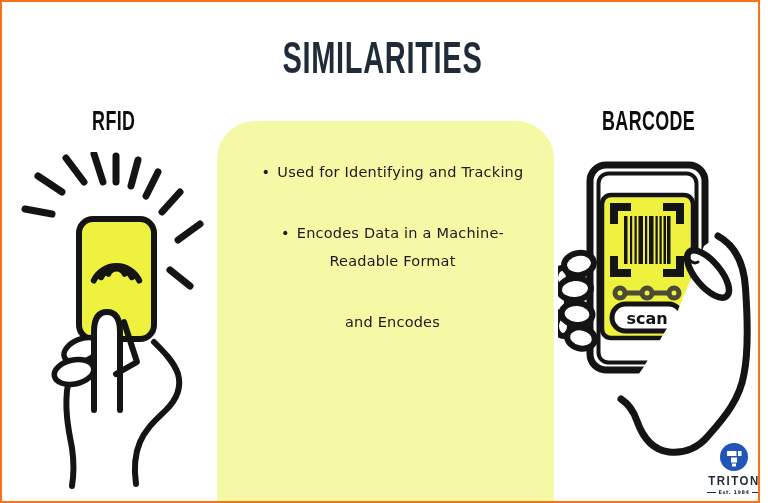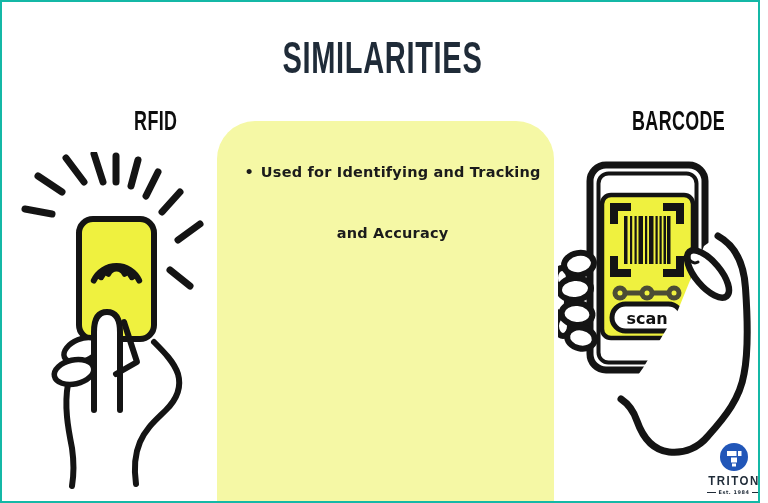--- a/index.html
+++ b/index.html
@@ -1,37 +1,37 @@
 <!DOCTYPE html>
 <html><head>
 <meta charset="utf-8">
 <style>
   html,body{margin:0;padding:0;background:#ffffff;}
   .stage{position:relative;width:768px;height:503px;background:#ffffff;overflow:hidden;
          font-family:"DejaVu Sans",sans-serif;}
   .frame{position:absolute;left:0;top:0;width:760px;height:503px;box-sizing:border-box;
-         border:2px solid #14b8a6;background:#ffffff;overflow:hidden;}
+         border:2px solid #f97316;background:#ffffff;overflow:hidden;}
 
   
   .title-wrap{position:absolute;left:0;top:34px;width:760px;text-align:center;}
   .title{display:inline-block;font-family:"Liberation Sans",sans-serif;font-weight:bold;
          font-size:44px;line-height:1.0;color:#1f2b38;letter-spacing:1px;
          transform:scaleX(0.66);transform-origin:center;white-space:nowrap;}
-  .side-label-wrap{position:absolute;top:105px;width:150px;text-align:right;}
+  .side-label-wrap{position:absolute;top:105px;width:150px;text-align:center;}
   .side-label{display:inline-block;font-family:"Liberation Sans",sans-serif;font-weight:bold;
          font-size:28px;line-height:1.0;color:#0d0d0d;letter-spacing:0.5px;
          transform:scaleX(0.64);transform-origin:center;white-space:nowrap;}
   .lw-left{left:37px;}
-  .lw-right{left:599px;}
+  .lw-right{left:572px;}
 
   
   .panel{position:absolute;left:215px;top:119px;width:337px;height:382px;
          background:#f5f8a5;border-radius:38px 38px 0 0;padding-top:37px;box-sizing:border-box;}
   .bullet{margin:0 0 33px 14px;text-align:center;color:#1b1b1b;
-          font-size:14.5px;line-height:28px;font-weight:700;letter-spacing:0.2px;}
+          font-size:14.5px;line-height:28px;font-weight:400;letter-spacing:0.2px;}
   .bline{display:block;}
   .dot{margin-right:7px;}
 
   
   .rfid-illu{position:absolute;left:8px;top:150px;width:210px;height:353px;}
   .phone-illu{position:absolute;left:556px;top:150px;width:208px;height:353px;}
 
   
   .logo{position:absolute;left:695px;top:441px;width:74px;text-align:center;}
   .logo-circle{width:28px;height:28px;border-radius:50%;background:#2156b8;margin:0 auto 3px auto;}
@@ -76,21 +76,25 @@
         <path d="M84 258 L84 180 Q84 160 97 160 Q110 160 110 180 L110 258" fill="#ffffff" stroke="#141414" stroke-width="6" stroke-linecap="round"></path>
         <path d="M114 170 L127 210 L106 222" fill="none" stroke="#141414" stroke-width="6" stroke-linecap="round" stroke-linejoin="round"></path>
       </g>
     </svg>
 
     <div class="panel">
       <div class="bullet">
         <span class="bline"><span class="dot">•</span><span>Used for Identifying and Tracking</span></span>
       </div>
       <div class="bullet">
-        <span class="bline">and Accuracy</span>
+        <span class="bline"><span class="dot">•</span><span>Encodes Data in a Machine-</span></span>
+        <span class="bline">Readable Format</span>
+      </div>
+      <div class="bullet">
+        <span class="bline">and Encodes</span>
       </div>
     </div>
 
     <svg class="phone-illu" viewBox="0 0 208 353">
 
       <rect x="32" y="13" width="115" height="205" rx="16" fill="#ffffff" stroke="#141414" stroke-width="7"></rect>
       <rect x="40.5" y="21.5" width="98" height="189" rx="10" fill="none" stroke="#141414" stroke-width="4"></rect>
 
       <rect x="44" y="43" width="91" height="143" rx="9" fill="#eff13f" stroke="#141414" stroke-width="4.5"></rect>
 

